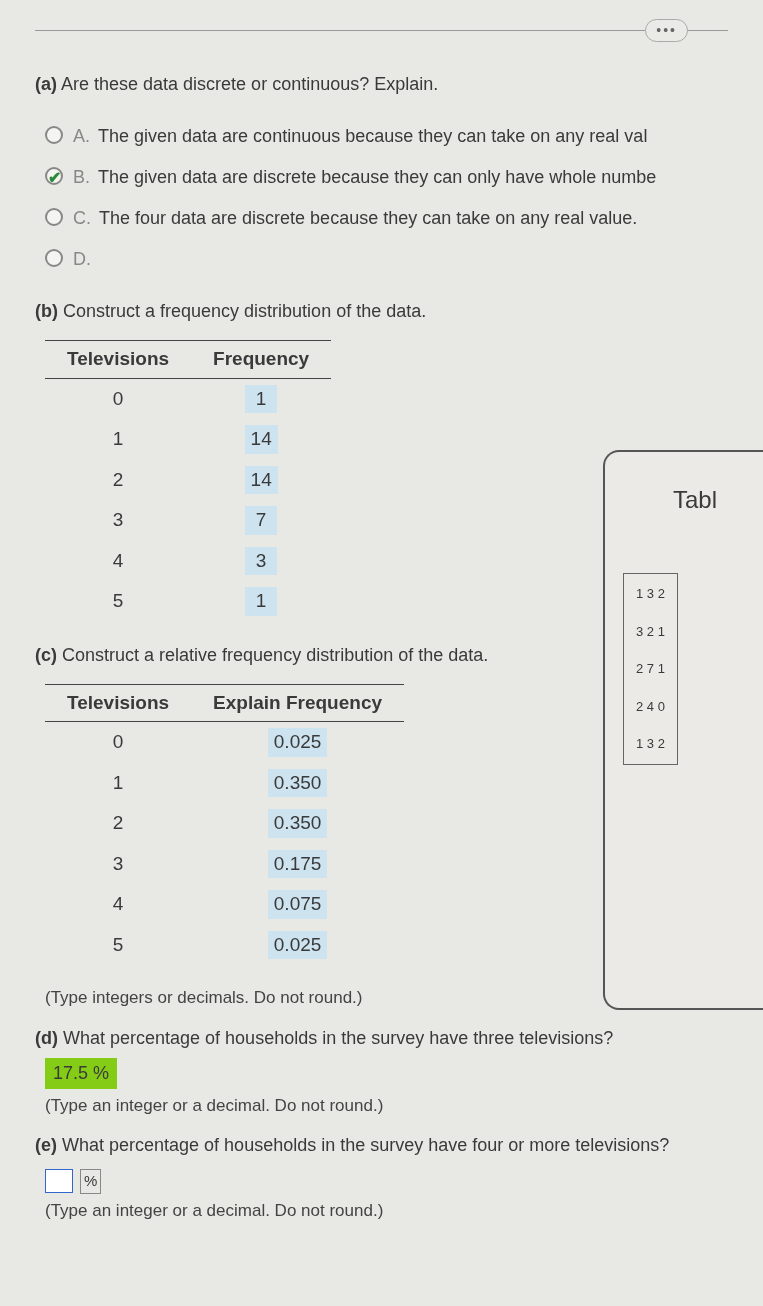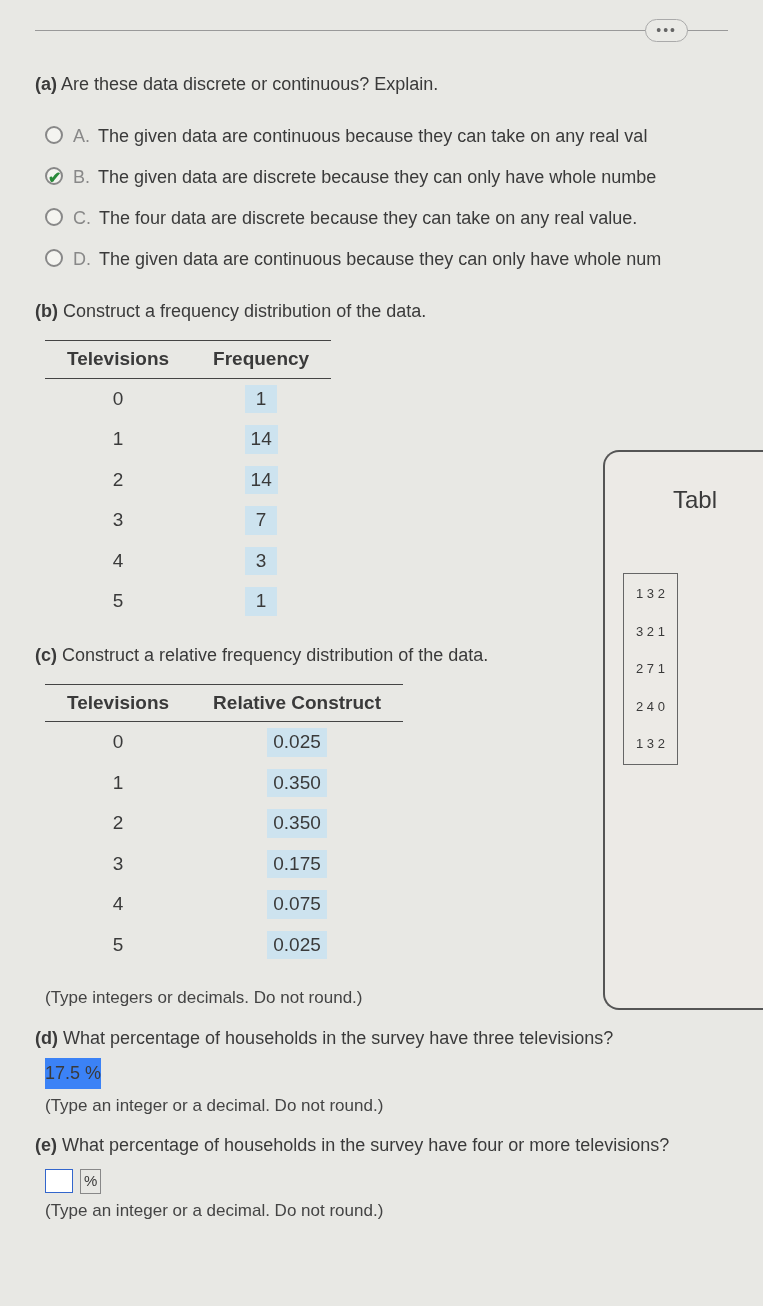--- a/index.html
+++ b/index.html
@@ -72,23 +72,23 @@
   .val-box {
     background: #cde3ef;
     display: inline-block;
     min-width: 32px;
     padding: 0 6px;
     text-align: center;
   }
   .val-box.wide { min-width: 56px; }
   .note { font-size: 17px; color: #444; margin-left: 10px; margin-bottom: 14px; }
   .answer-box {
-    background: #3b82f6;
-    display: inline-block;
-    padding: 2px 0;
+    background: #84cc16;
+    display: inline-block;
+    padding: 2px 8px;
     margin: 6px 0 4px 10px;
     font-size: 18px;
   }
   .side-panel {
     position: absolute;
     right: 0;
     top: 450px;
     width: 160px;
     border: 2px solid #555;
     border-right: none;
@@ -153,21 +153,20 @@
       <span>The given data are discrete because they can only have whole numbe</span>
     </div>
     <div class="choice">
       <span class="radio"></span>
       <span class="choice-letter">C.</span>
       <span>The four data are discrete because they can take on any real value.</span>
     </div>
     <div class="choice">
       <span class="radio"></span>
       <span class="choice-letter">D.</span>
-      <span>The given data are continuous because they can only have whole num</span>
     </div>
   </div>
 
   
   <div class="section-b">
     <span class="q-label" style="font-weight:bold">(b)</span>
     <span class="q-text"> Construct a frequency distribution of the data.</span>
   </div>
 
   <table class="dist">
@@ -206,21 +205,21 @@
   
   <div class="section-b">
     <span class="q-label" style="font-weight:bold">(c)</span>
     <span class="q-text"> Construct a relative frequency distribution of the data.</span>
   </div>
 
   <table class="dist">
     <tbody>
         <tr>
       <th>Televisions</th>
-      <th>Relative Construct</th>
+      <th>Explain Frequency</th>
     </tr>
     <tr>
           <td>0</td>
           <td><span class="val-box wide">0.025</span></td>
         </tr>
     <tr>
           <td>1</td>
           <td><span class="val-box wide">0.350</span></td>
         </tr>
     <tr>

